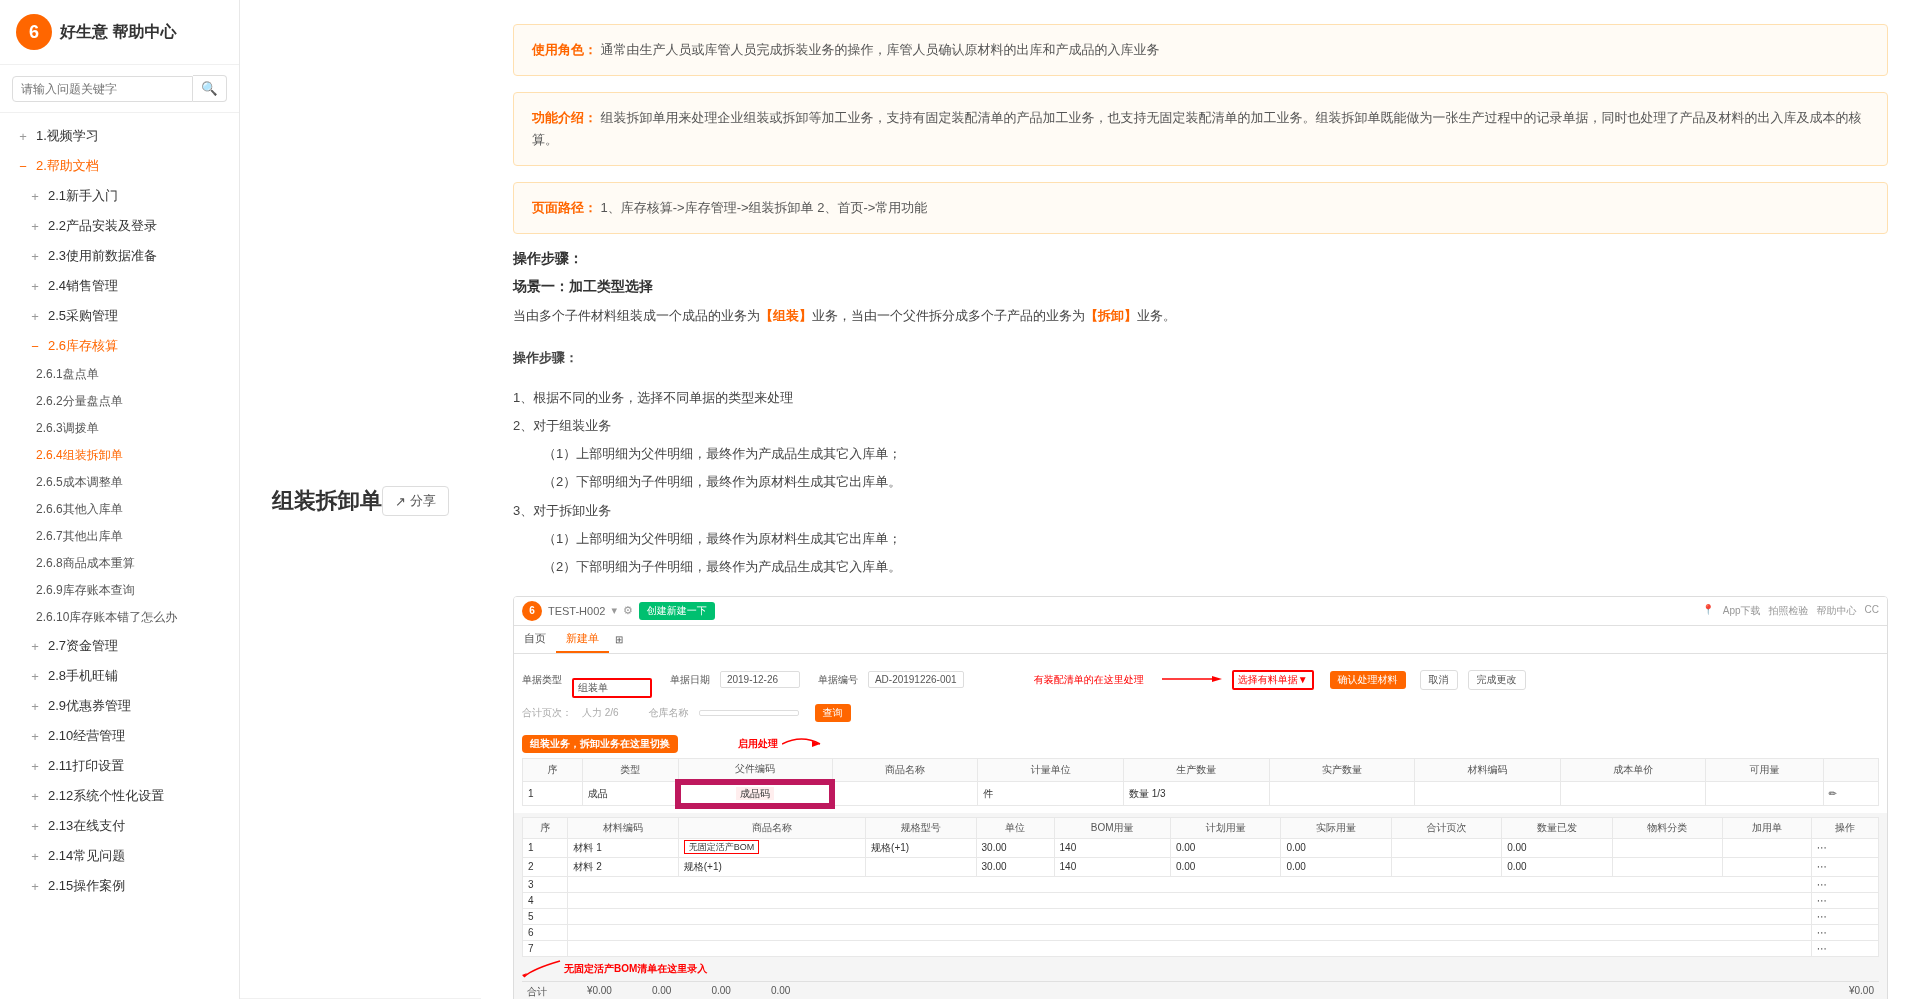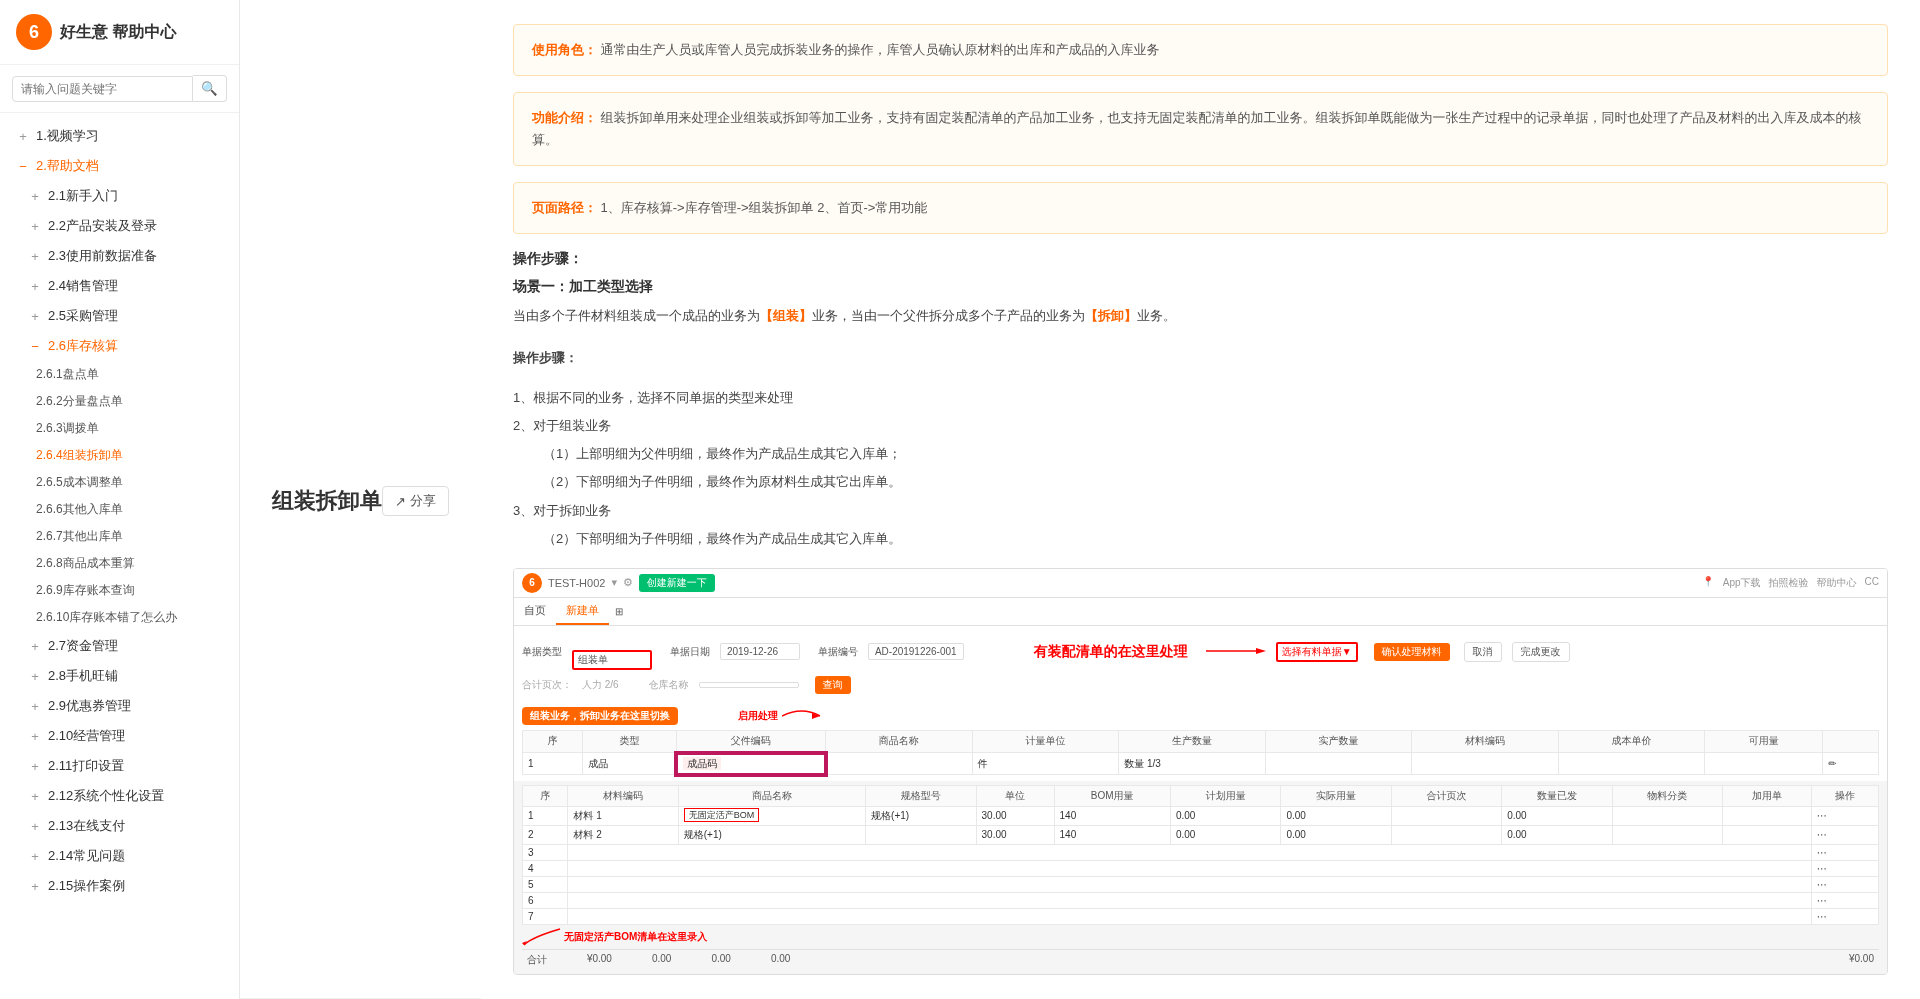--- a/index.html
+++ b/index.html
@@ -324,20 +324,21 @@
     <div class="content-section">
       <strong>操作步骤：</strong>
     </div>
 
     <ul class="step-list">
       <li>1、根据不同的业务，选择不同单据的类型来处理</li>
       <li>2、对于组装业务</li>
       <li class="sub">（1）上部明细为父件明细，最终作为产成品生成其它入库单；</li>
       <li class="sub">（2）下部明细为子件明细，最终作为原材料生成其它出库单。</li>
       <li>3、对于拆卸业务</li>
+      <li class="sub">（1）上部明细为父件明细，最终作为原材料生成其它出库单；</li>
       <li class="sub">（2）下部明细为子件明细，最终作为产成品生成其它入库单。</li>
     </ul>
 
     <div class="screenshot-container">
       <div class="mock-ui">
 
         <div class="mock-topbar">
           <span class="mock-logo">6</span>
           <span class="mock-topbar-id">TEST-H002</span>
           <span style="color:#999;">▾</span>
@@ -362,21 +363,21 @@
 
         <div style="background:#fff; padding:8px; position:relative;">
           <div class="mock-form-row">
             <label>单据类型</label>
             <span class="mock-input mock-highlight-box" style="border-color:#f00;margin-top:16px;">组装单</span>
             <label style="margin-left:8px;">单据日期</label>
             <span class="mock-input">2019-12-26</span>
             <label style="margin-left:8px;">单据编号</label>
             <span class="mock-input">AD-20191226-001</span>
 
-            <span style="margin-left:60px; color:#f00; font-size:14px; font-weight:bold;text-align:center;">有装配清单的在这里处理</span>
+            <span style="margin-left:60px; color:#f00; font-size:10px; font-weight:normal;text-align:center;">有装配清单的在这里处理</span>
             <span style="margin-left:8px;">
               <svg width="60" height="14">
                 <line x1="0" y1="7" x2="50" y2="7" stroke="#f00" stroke-width="1.5"></line>
                 <polygon points="50,4 60,7 50,10" fill="#f00"></polygon>
               </svg>
             </span>
             <span class="mock-input mock-highlight-box" style="background:#fff; border-color:#f00; color:#f00; cursor:pointer; font-size:10px;">选择有料单据▼</span>
             <button class="mock-orange-btn" style="margin-left:6px;">确认处理材料</button>
             <button class="mock-white-btn" style="margin-left:4px;">取消</button>
             <button class="mock-white-btn">完成更改</button>
@@ -416,21 +417,21 @@
                 <th>材料编码</th>
                 <th>成本单价</th>
                 <th>可用量</th>
                 <th></th>
               </tr>
             </thead>
             <tbody>
               <tr>
                 <td>1</td>
                 <td>成品</td>
-                <td style="border:4px solid #be185d;">
+                <td style="border:6px solid #be185d;text-align:center;">
                   <span style="background:#ffeeee; padding:1px 4px; color:#333; font-size:10px;">成品码</span>
                 </td>
                 <td></td>
                 <td>件</td>
                 <td>数量 1/3</td>
                 <td></td>
                 <td></td>
                 <td></td>
                 <td></td>
                 <td>✏</td>

